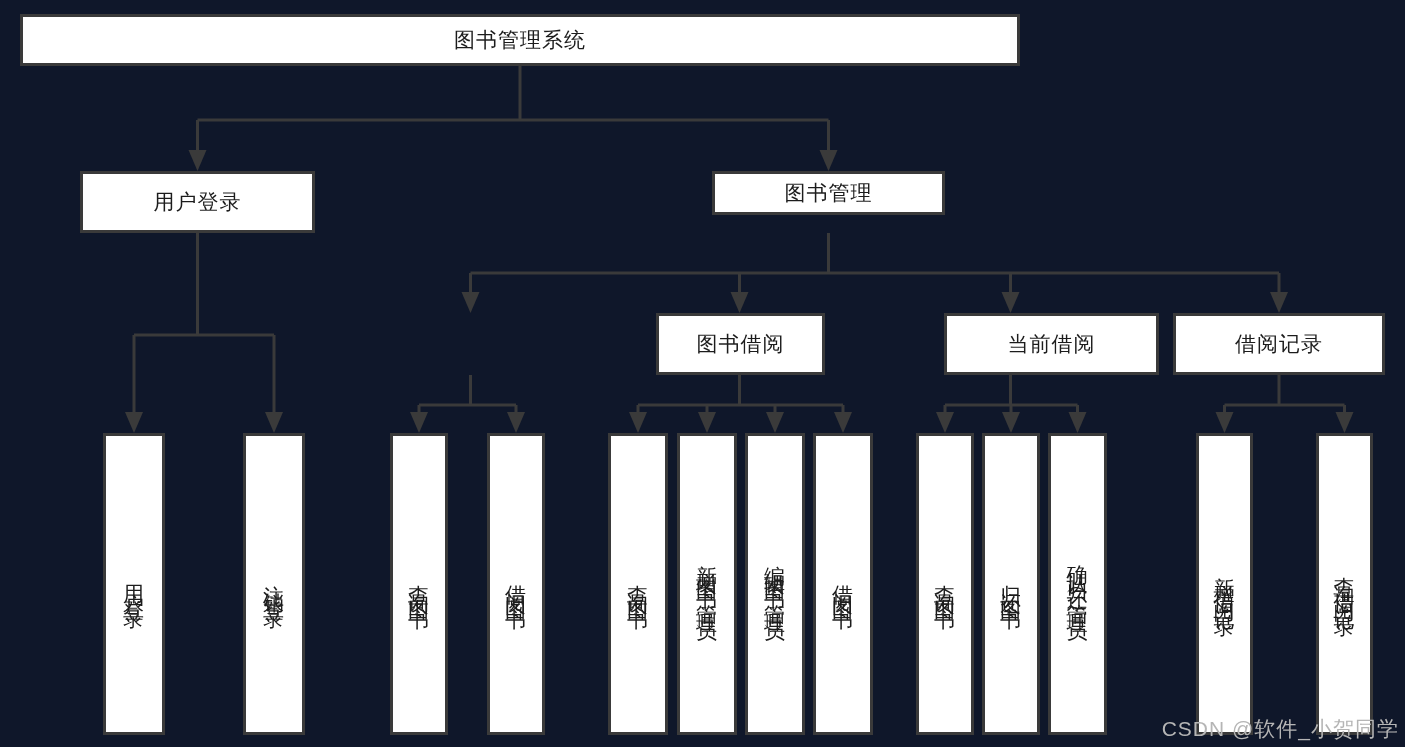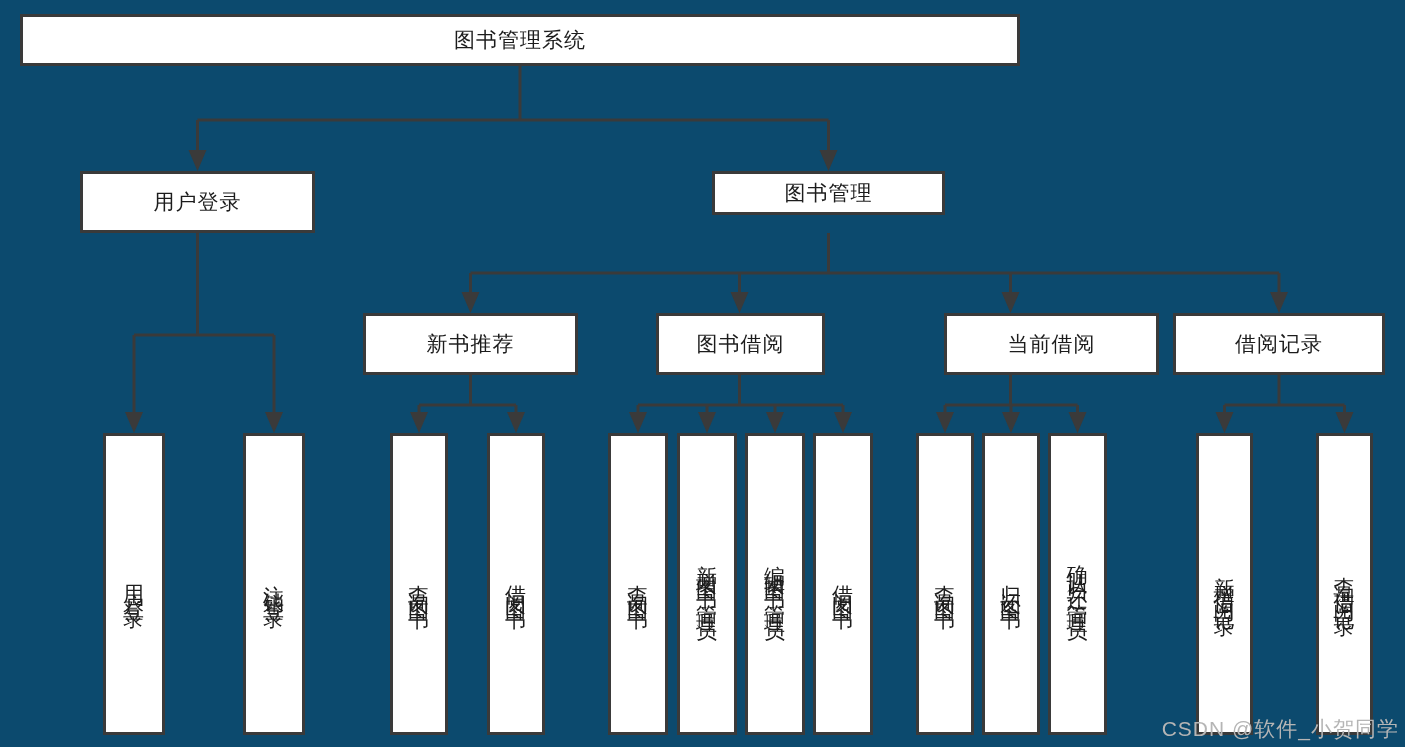--- a/index.html
+++ b/index.html
@@ -1,18 +1,18 @@
 <!DOCTYPE html>
 <html><head>
 <meta charset="utf-8">
 <style>
   html,body{margin:0;padding:0;background:#ffffff;}
   body{font-family:"Liberation Sans","DejaVu Sans",sans-serif;}
   .canvas{
-    position:relative;width:1405px;height:747px;background:#0c4a6e;overflow:hidden;
+    position:relative;width:1405px;height:747px;background:#0f172a;overflow:hidden;
   }
   .wires{position:absolute;left:0;top:0;z-index:1;}
   .node{
     position:absolute;box-sizing:border-box;border:3px solid #3a3a3a;background:#ffffff;
     display:flex;align-items:center;justify-content:center;z-index:2;
     color:#1c1c1c;
   }
   .node.h span{
     font-size:21px;letter-spacing:1px;white-space:nowrap;
   }
@@ -74,23 +74,20 @@
     <span>图书管理系统</span>
   </div>
 
   <div class="node h" style="left:80px;top:171px;width:235px;height:62px">
     <span>用户登录</span>
   </div>
   <div class="node h" style="left:712px;top:171px;width:233px;height:44px">
     <span>图书管理</span>
   </div>
 
-  <div class="node h" style="left:363px;top:313px;width:215px;height:62px">
-    <span>新书推荐</span>
-  </div>
   <div class="node h" style="left:656px;top:313px;width:169px;height:62px">
     <span>图书借阅</span>
   </div>
   <div class="node h" style="left:944px;top:313px;width:215px;height:62px">
     <span>当前借阅</span>
   </div>
   <div class="node h" style="left:1173px;top:313px;width:212px;height:62px">
     <span>借阅记录</span>
   </div>
 

